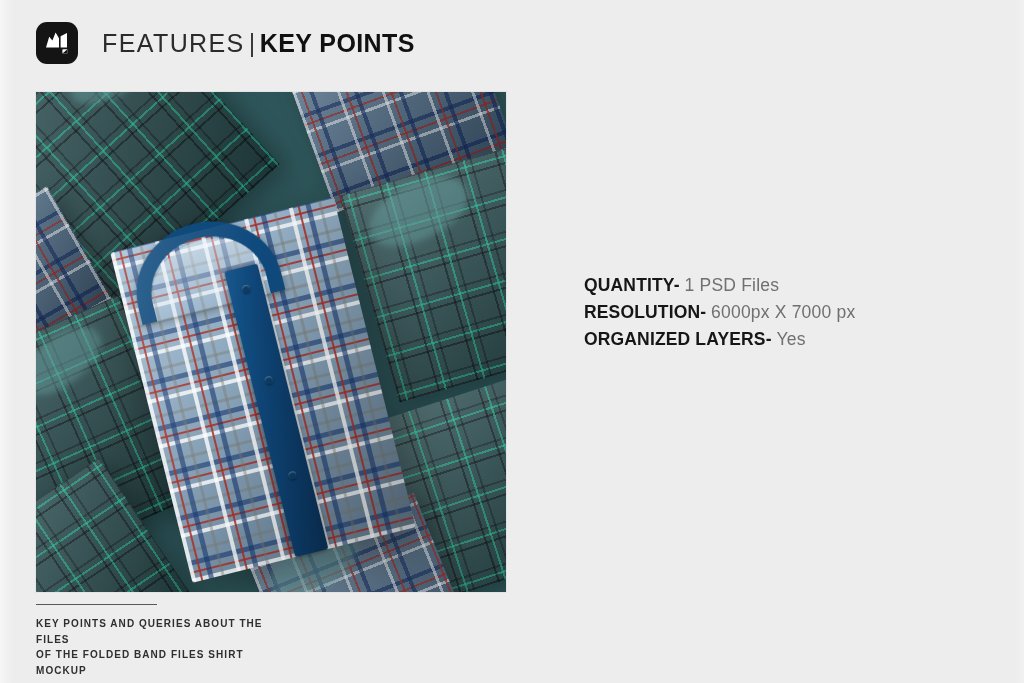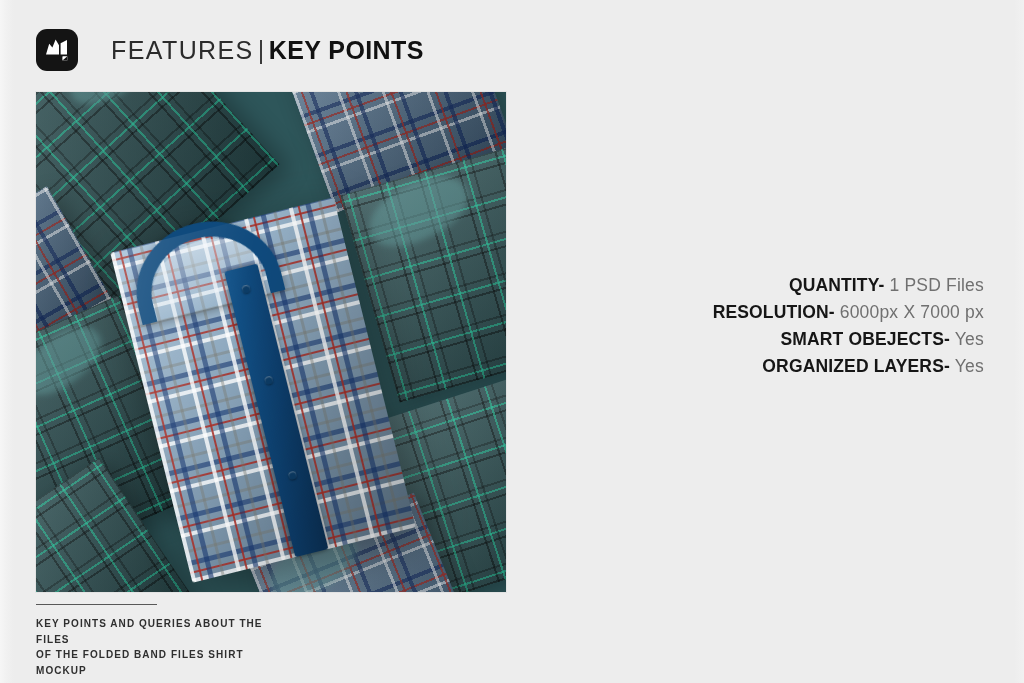--- a/index.html
+++ b/index.html
@@ -25,22 +25,22 @@
   }
   .page-edge-gradient-r{
     position:absolute; right:0; top:0; width:10px; height:683px;
     background:linear-gradient(to left,#f1f1f1 0%, #ededed 100%);
     pointer-events:none;
   }
 
   
   .header{
     position:absolute;
-    left:36px; top:29px;
-    display:flex; align-items:center; gap:33px;text-align:right;
+    left:36px; top:22px;
+    display:flex; align-items:center; gap:24px;text-align:right;
   }
   .brand-logo{
     width:42px; height:42px;
     background:#141414;
     border-radius:11px;
     position:relative;
     flex:0 0 auto;
   }
   .brand-logo svg{ position:absolute; left:0; top:0; }
 
@@ -211,21 +211,20 @@
   
   .specs{
     position:absolute;
     left:584px; top:272px;
     width:400px;
   }
   .spec-row{
     font-size:17.5px;
     line-height:27px;
     white-space:nowrap;
-    text-align:right;
   }
   .spec-label{
     font-weight:700;
     color:#161616;
     letter-spacing:0.15px;
   }
   .spec-value{
     font-weight:400;
     color:#707070;
     letter-spacing:0.2px;
@@ -307,23 +306,19 @@
     <span class="spec-label">QUANTITY-</span>
     <span class="spec-value">1 PSD Files</span>
   </div>
 
   <div class="spec-row">
     <span class="spec-label">RESOLUTION-</span>
     <span class="spec-value">6000px X 7000 px</span>
   </div>
 
 
-  <div class="spec-row">
-    <span class="spec-label">SMART OBEJECTS-</span>
-    <span class="spec-value">Yes</span>
-  </div>
 
   <div class="spec-row">
     <span class="spec-label">ORGANIZED LAYERS-</span>
     <span class="spec-value">Yes</span>
   </div>
 
 </div>
 
 </body></html>

